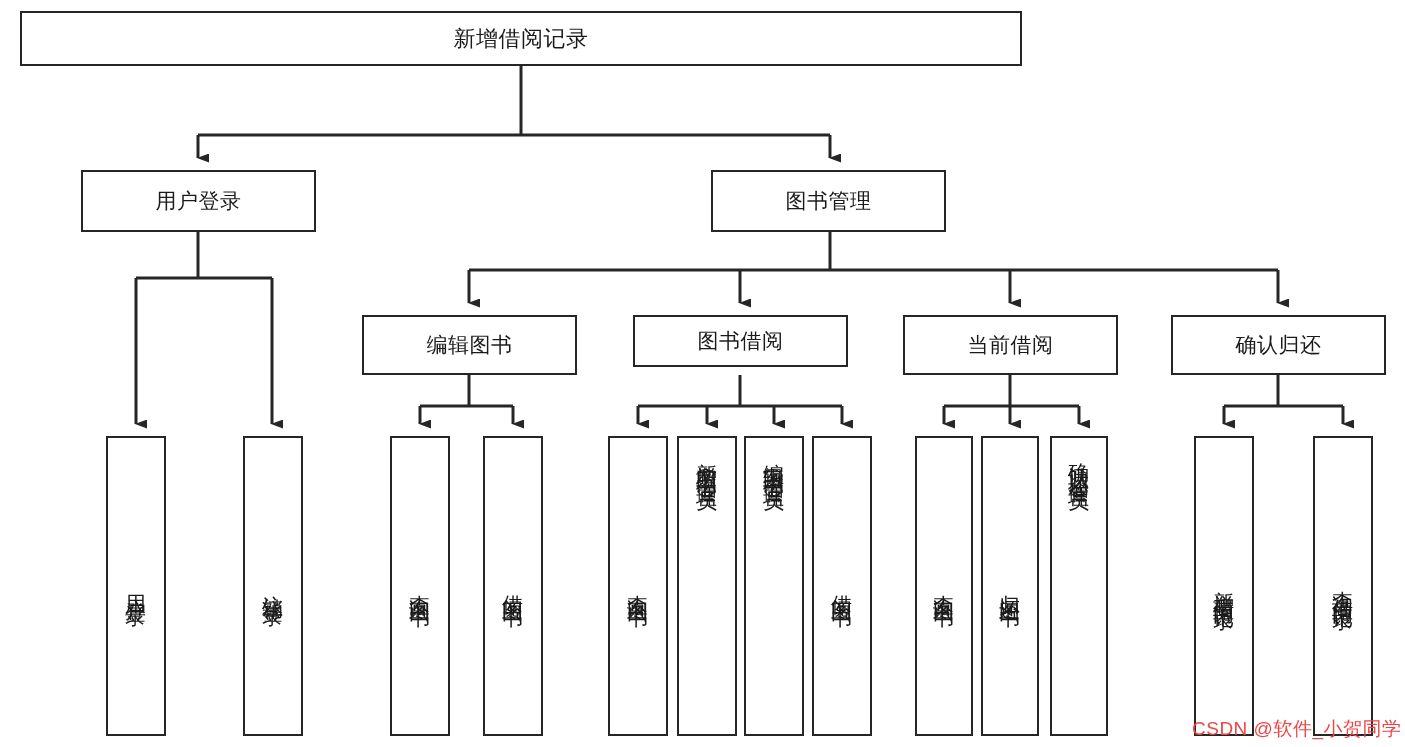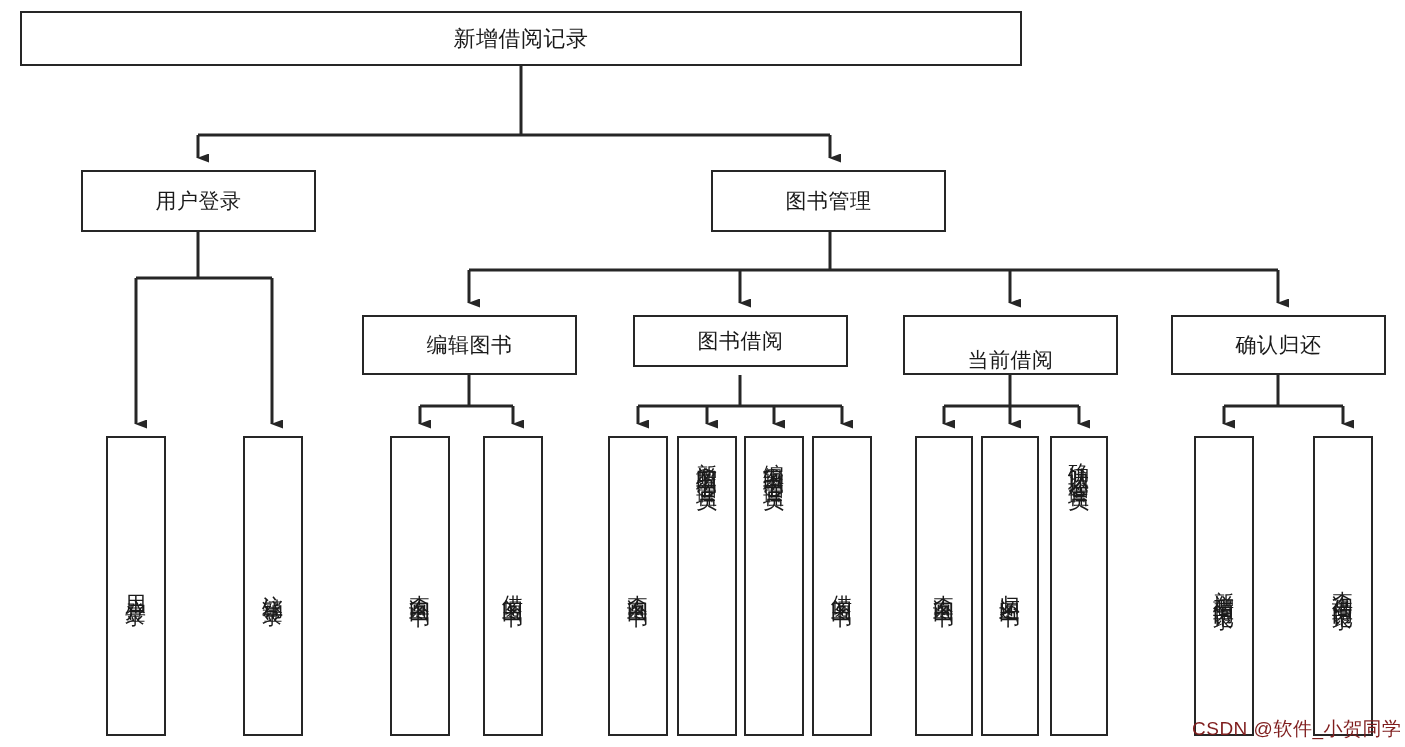--- a/index.html
+++ b/index.html
@@ -62,21 +62,21 @@
     white-space: nowrap;
   }
   
   .node.vert.mid {
     align-items: center;
     padding-top: 0;
   }
   .watermark {
     position: absolute;
     font-size: 19px;
-    color: #7f1d1d;
+    color: #ef4444;
     white-space: nowrap;
     z-index: 5;
     letter-spacing: 0.5px;
   }
 </style>
 </head>
 <body>
 
 <div id="canvas">
 
@@ -140,21 +140,21 @@
   <div class="node horiz" style="left:711px; top:170px; width:235px; height:62px;">
     <span class="lbl">图书管理</span>
   </div>
 
   <div class="node horiz" style="left:362px; top:315px; width:215px; height:60px;">
     <span class="lbl">编辑图书</span>
   </div>
   <div class="node horiz" style="left:633px; top:315px; width:215px; height:52px;">
     <span class="lbl">图书借阅</span>
   </div>
-  <div class="node horiz" style="left:903px; top:315px; width:215px; height:60px;align-items:flex-end;">
+  <div class="node horiz" style="left:903px; top:315px; width:215px; height:60px;">
     <span class="lbl">当前借阅</span>
   </div>
   <div class="node horiz" style="left:1171px; top:315px; width:215px; height:60px;">
     <span class="lbl">确认归还</span>
   </div>
 
   <div class="node vert mid" style="left:106px; top:436px; width:60px; height:300px;">
     <span class="lbl">用户登录</span>
   </div>
   <div class="node vert mid" style="left:243px; top:436px; width:60px; height:300px;">

